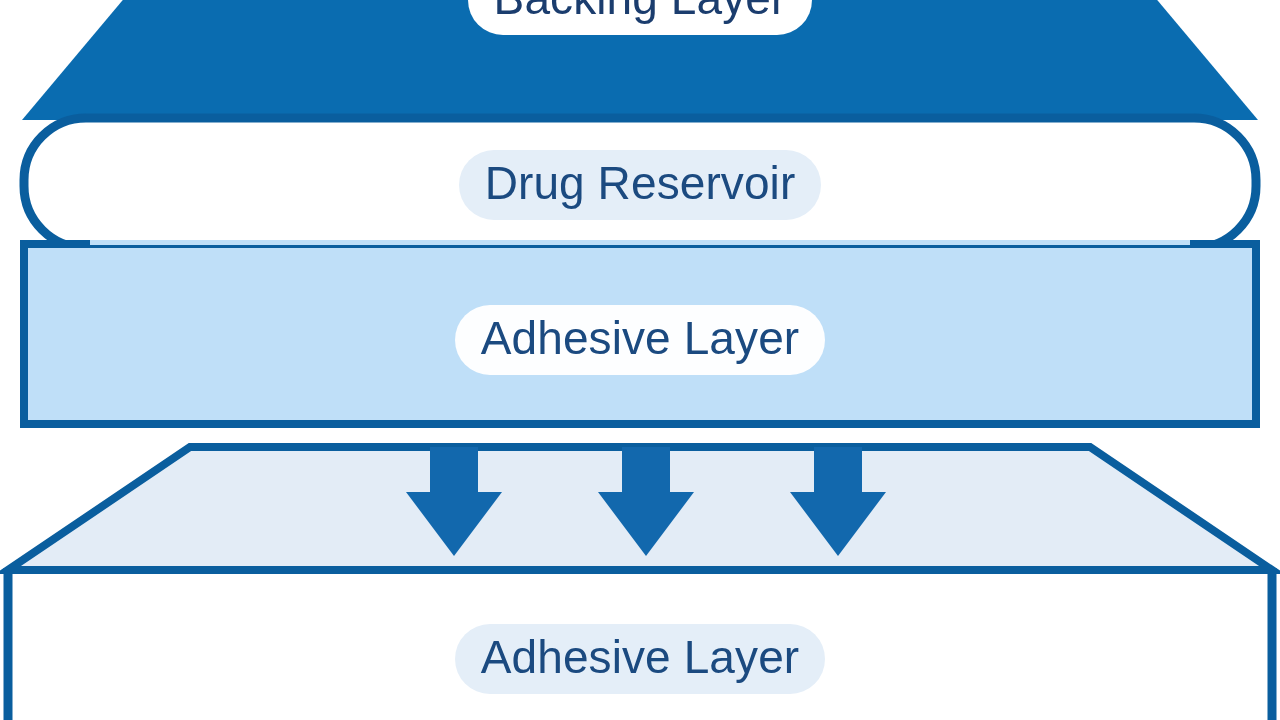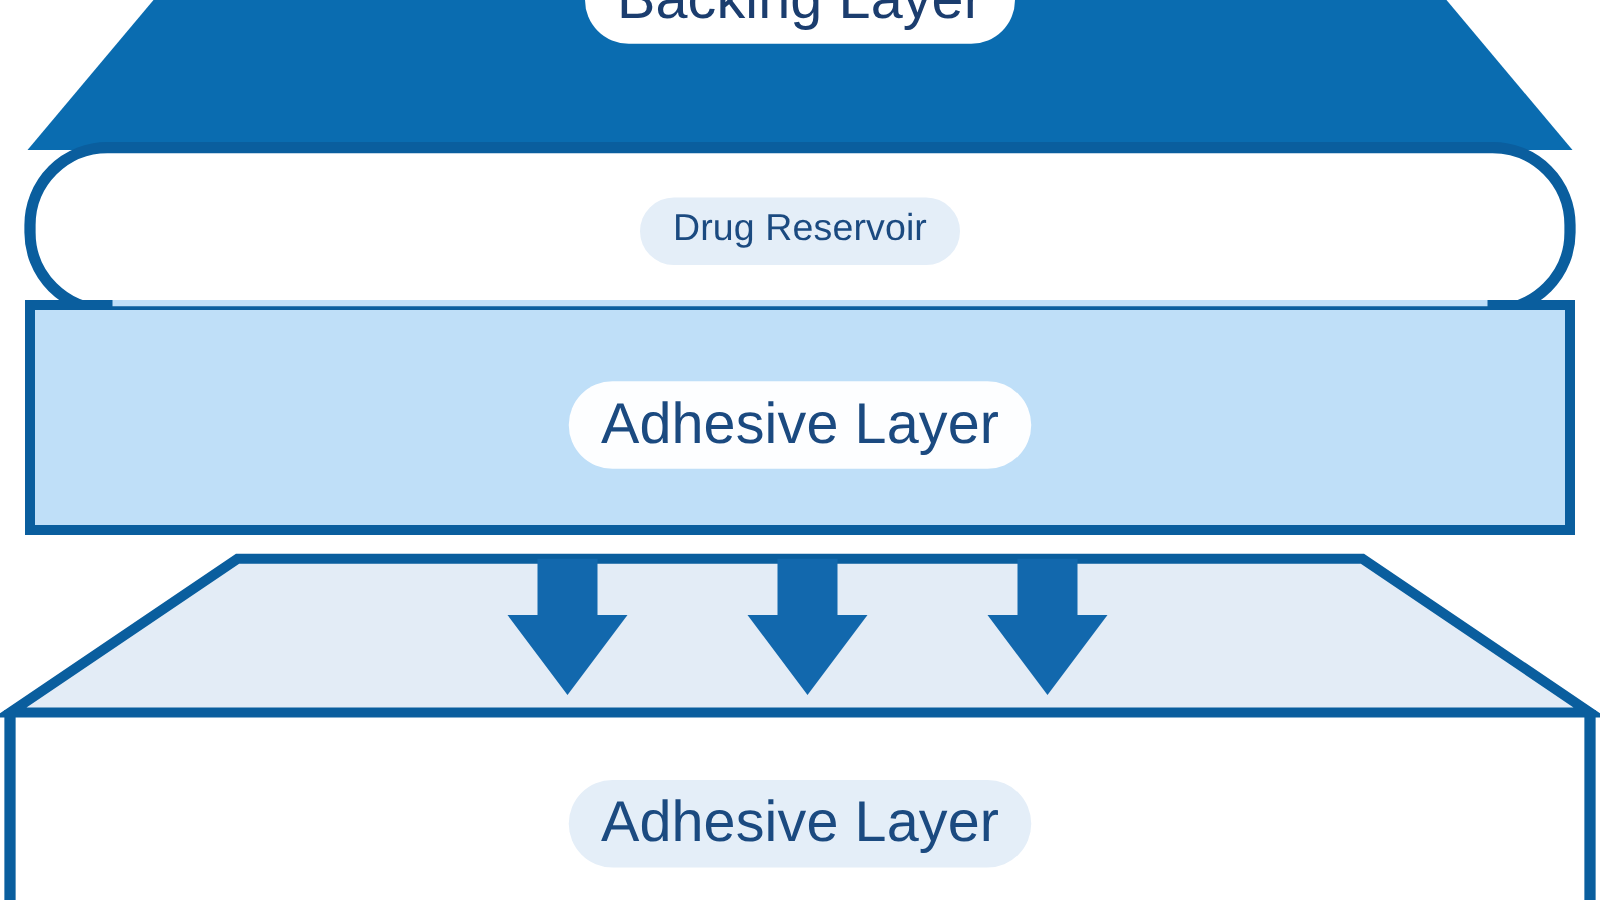--- a/index.html
+++ b/index.html
@@ -51,21 +51,21 @@
     color: #1b3d6e;
     font-size: 46px;
   }
   #label-reservoir {
     left: 0; right: 0; top: 148px;
     height: 74px;
   }
   #label-reservoir .label-pill {
     background: #e4eef8;
     color: #1b4a80;
-    font-size: 30px;
+    font-size: 46px;
   }
   #label-adhesive-mid {
     left: 0; right: 0; top: 303px;
     height: 74px;
   }
   #label-adhesive-mid .label-pill {
     background: #fdfeff;
     color: #1b4a80;
     font-size: 46px;
   }

